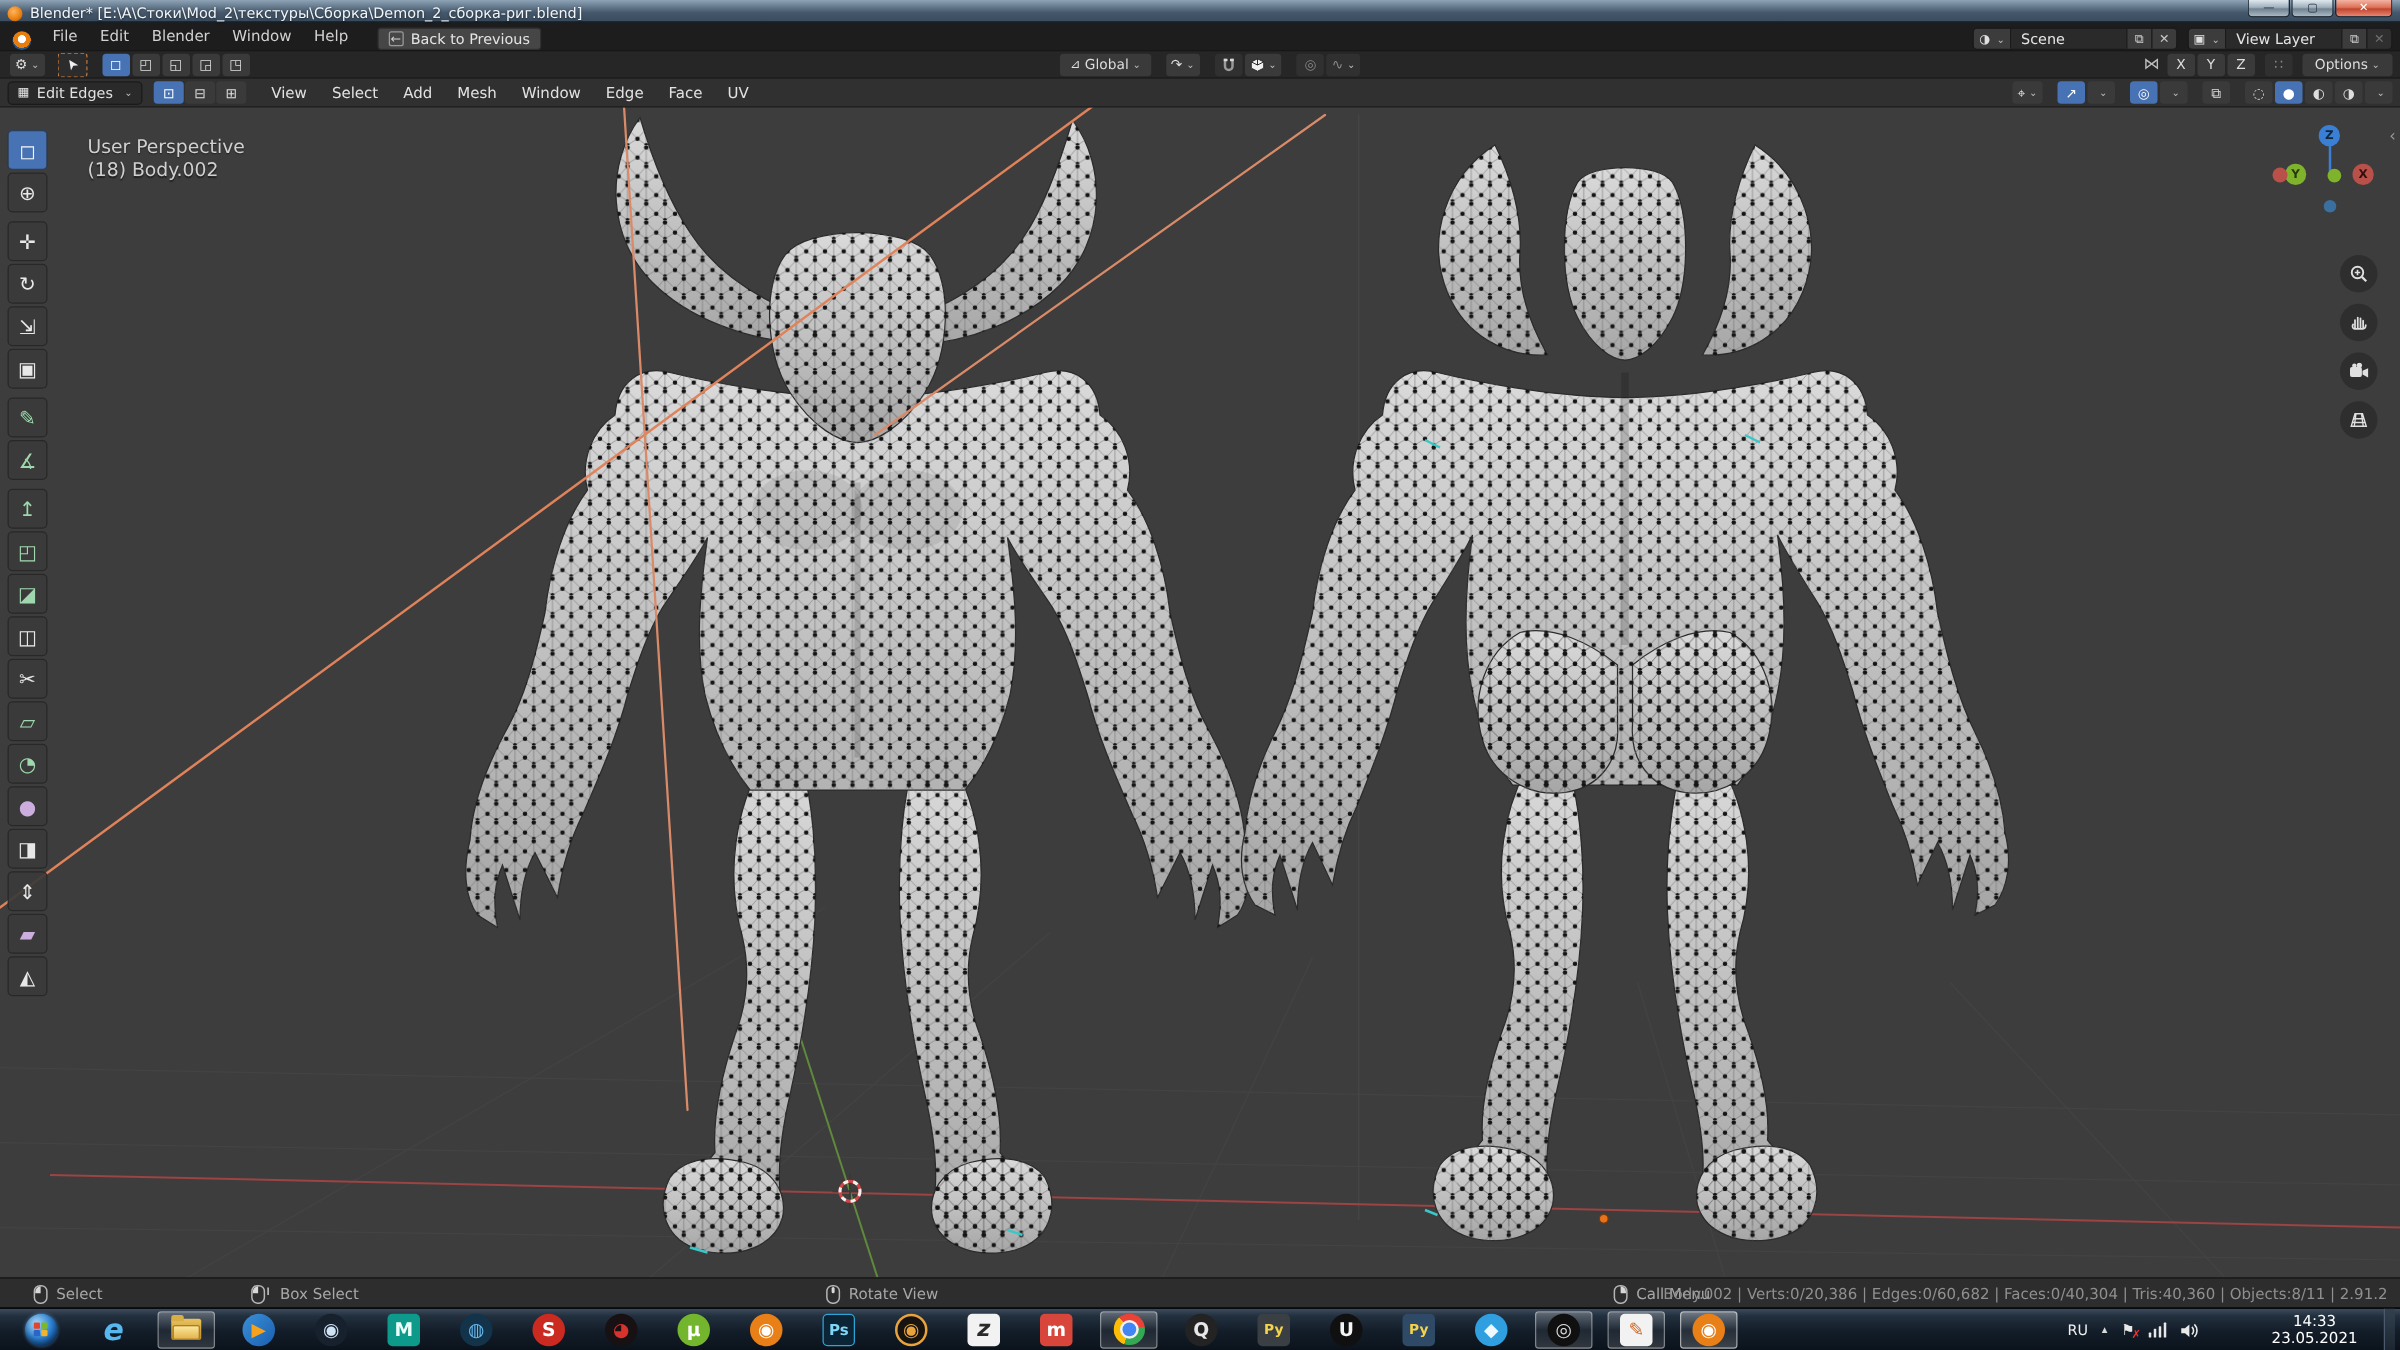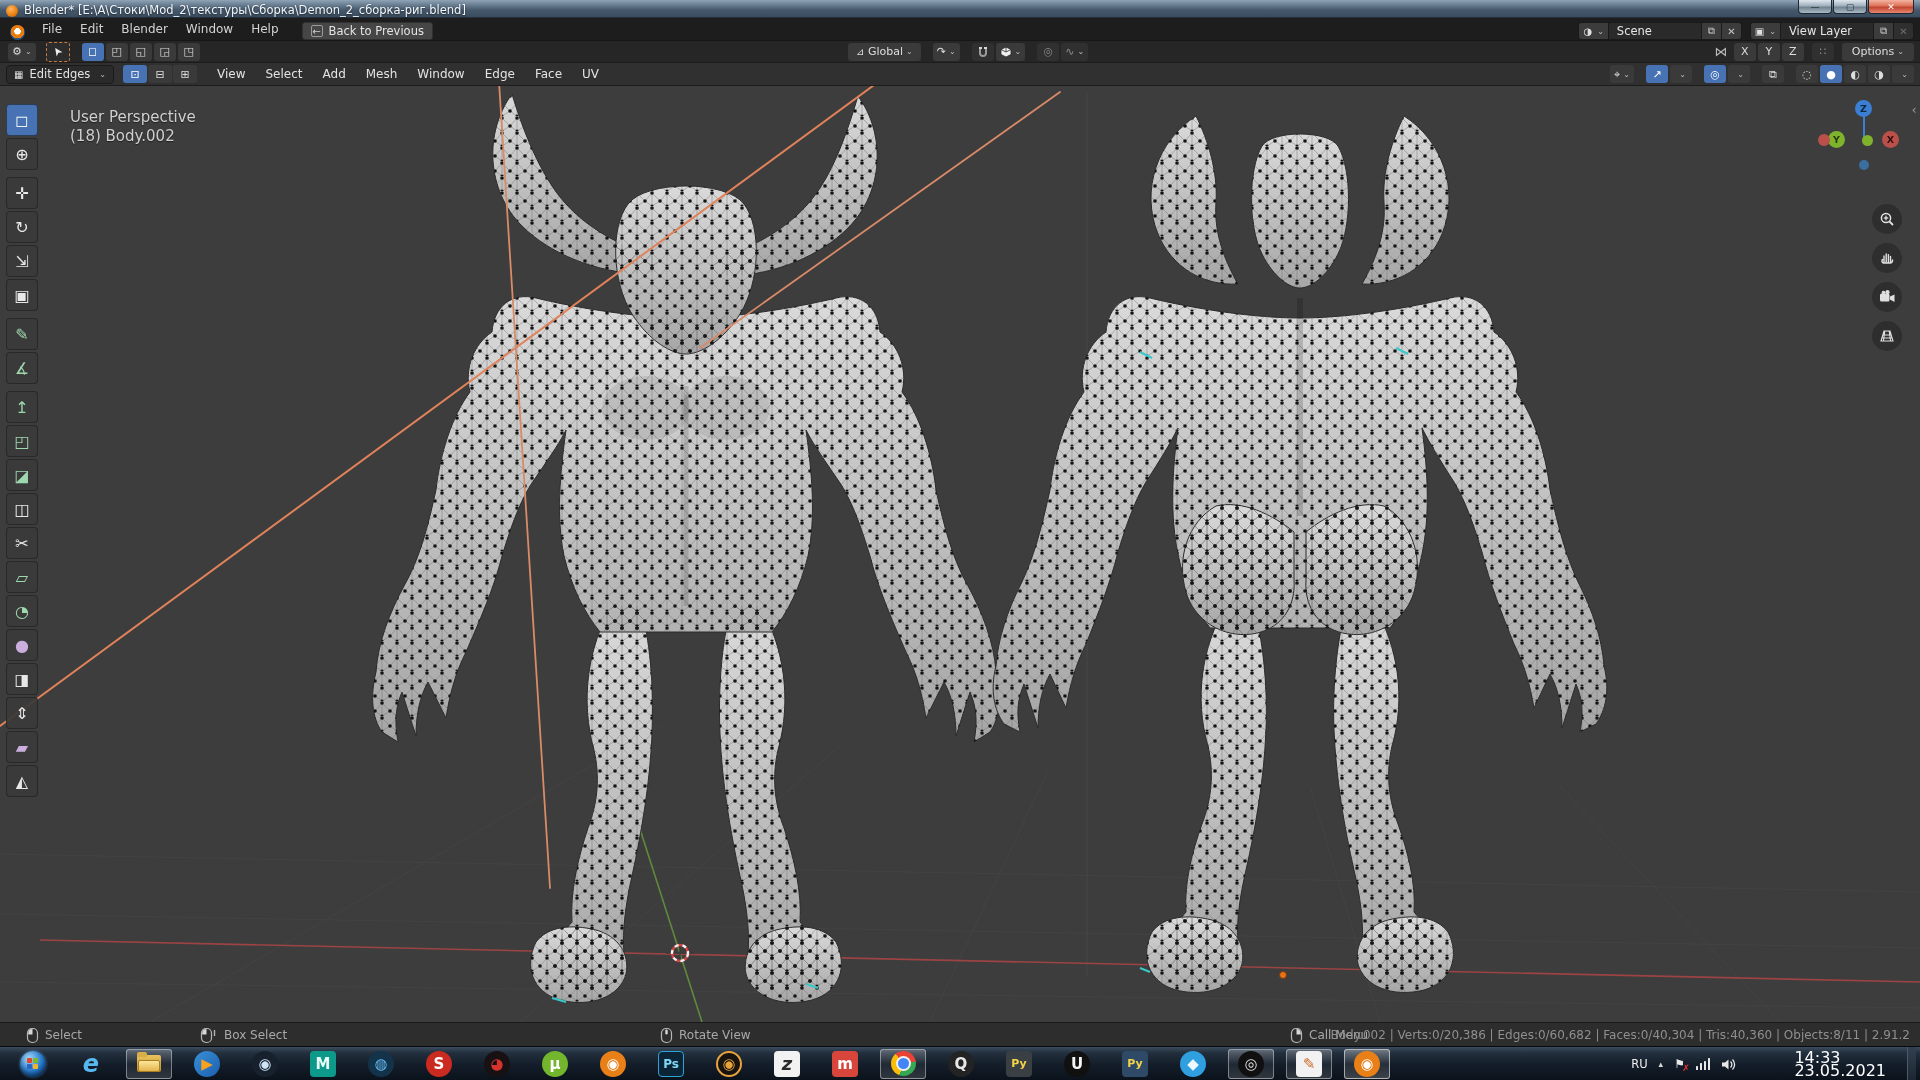--- a/index.html
+++ b/index.html
@@ -120,21 +120,21 @@
     background:conic-gradient(from -40deg, #ea4335 0 120deg, #34a853 120deg 240deg, #fbbc05 240deg 360deg); }
   .chrome::after { content:""; position:absolute; left:7px; top:7px; width:11px; height:11px; border-radius:50%;
     background:#4285f4; box-shadow:0 0 0 2px #f1f1f1; }
   .tray { position:absolute; right:0; top:0; height:34px; display:flex; align-items:center; gap:11px; padding-right:4px; }
   .tray .lang { color:#f0f0f0; font-size:11.5px; }
   .tray .carup { color:#d8d8d8; font-size:9px; }
   .flagwrap { position:relative; color:#e8e8e8; font-size:12px; }
   .flagwrap .redx { position:absolute; right:-5px; bottom:-2px; color:#e33; font-size:9px; font-weight:bold; }
   .bars { display:flex; align-items:flex-end; gap:1.5px; height:12px; }
   .bars span { width:2.5px; background:#e8e8e8; border-radius:0.5px; }
-  .clock { margin-left:46px; color:#fff; font-size:16px; line-height:13px; }
+  .clock { margin-left:46px; text-align:center; color:#fff; font-size:12px; line-height:13px; }
   .showdesk { width:9px; height:34px; margin-left:10px; border-left:1px solid #4a5a6a;
     background:linear-gradient(180deg,#33414f,#1a2530); }
 
   .mini { font-size:10px; }
 </style>
 </head>
 <body>
 
 <div class="screen">
 

